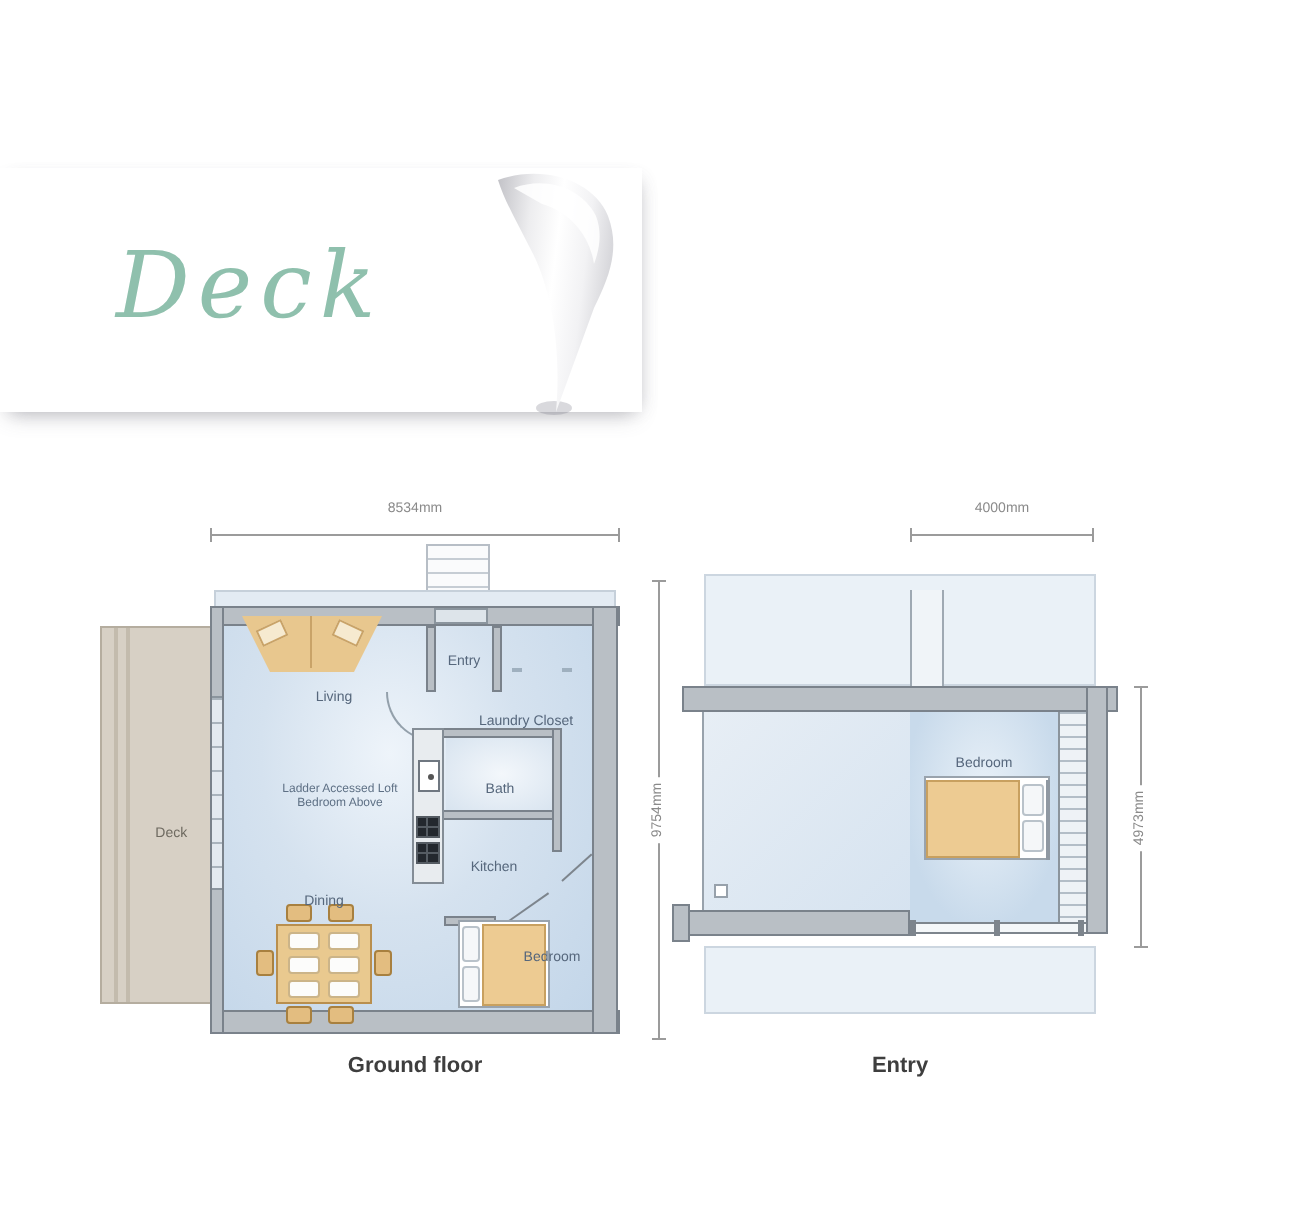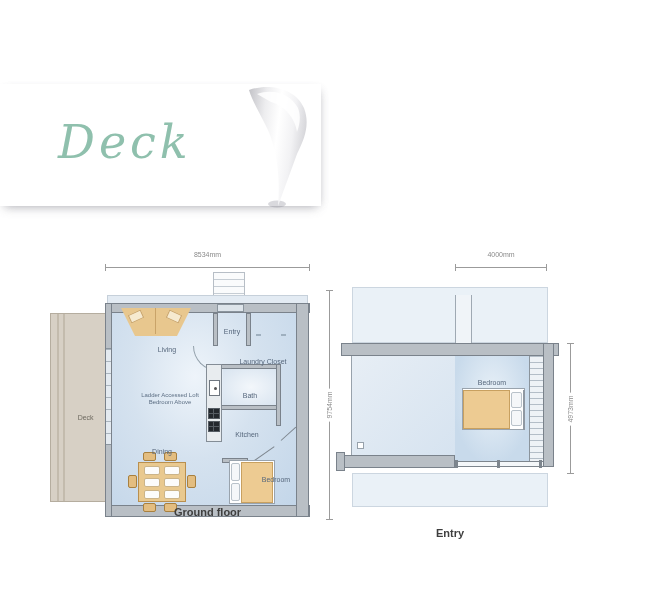--- a/index.html
+++ b/index.html
@@ -255,16 +255,16 @@
     <div class="bed" style="left:117px;top:103px;width:63px;height:42px;">
       <i class="blanket" style="left:0;top:1px;width:47px;height:39px;"></i>
       <i class="pillow" style="left:48px;top:3px;width:11px;height:16px;"></i>
       <i class="pillow" style="left:48px;top:21px;width:11px;height:16px;"></i>
       <i class="headboard" style="left:60px;top:1px;width:2px;height:40px;"></i>
     </div>
 
     <span class="room-label" style="left:147px;top:97px;">Bedroom</span>
   </div>
 
-  <div class="caption" style="left:105px;top:506px;width:205px;text-align:center;">Ground floor</div>
+  <div class="caption" style="left:105px;top:527px;width:205px;text-align:center;">Ground floor</div>
   <div class="caption" style="left:345px;top:527px;width:210px;">Entry</div>
 
 </div>
 
 </body></html>

